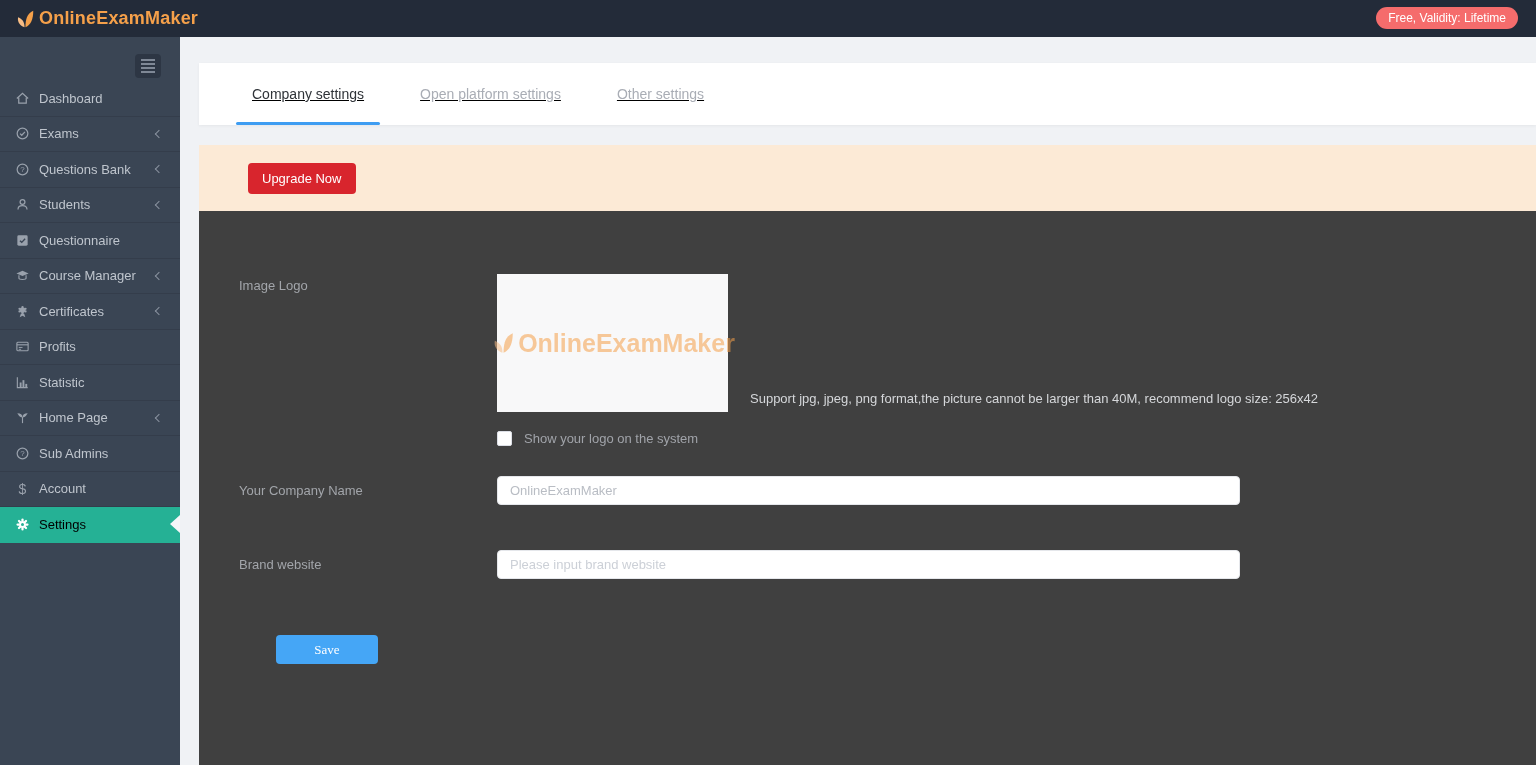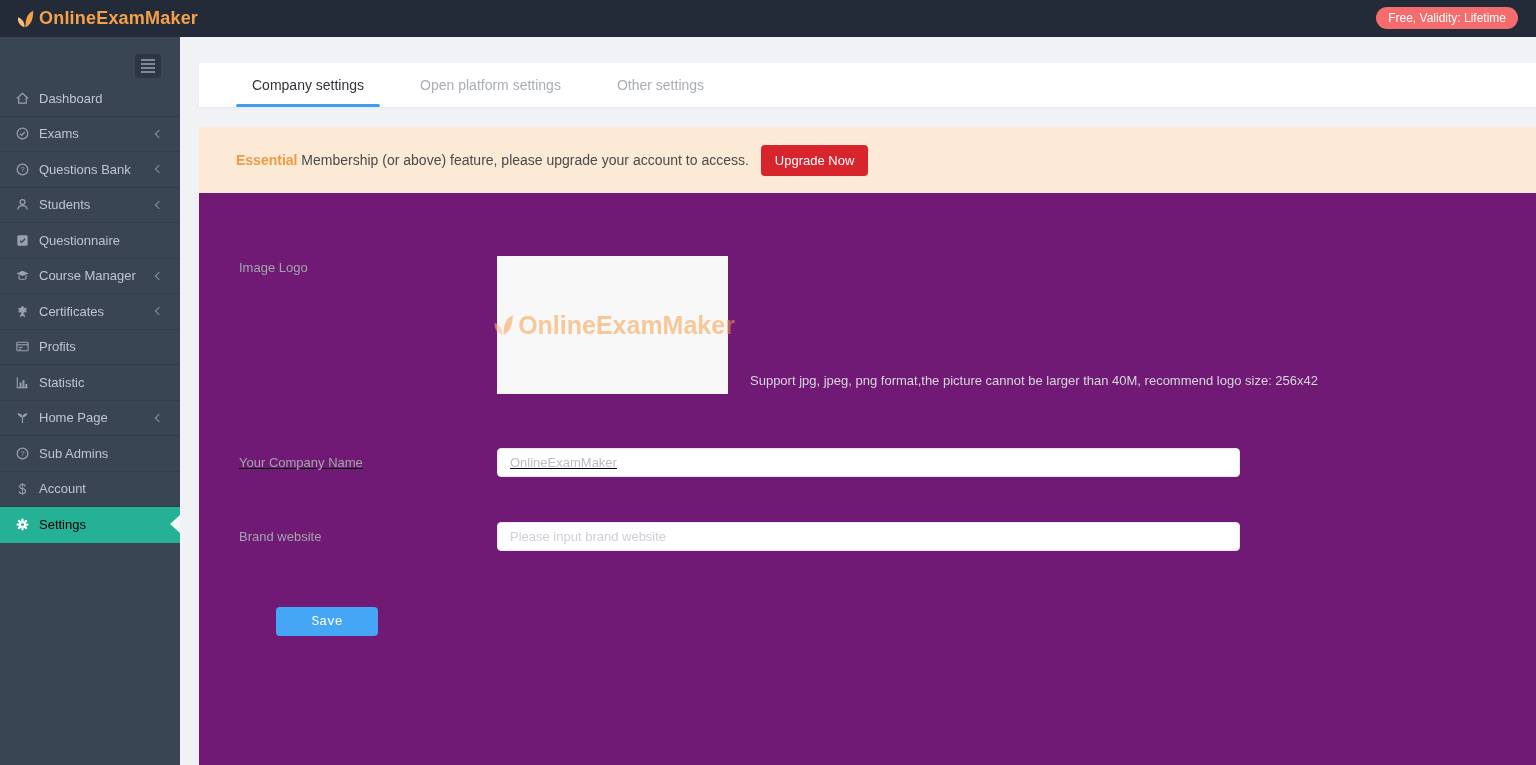--- a/index.html
+++ b/index.html
@@ -50,22 +50,22 @@
   .active-arrow {
     position:absolute; right:0; top:50%; transform:translateY(-50%);
     width:0; height:0; border-top:9px solid transparent; border-bottom:9px solid transparent;
     border-right:10px solid #f4f6f9;
   }
 
   
   .main { flex:1; background:#f0f2f5; padding-left:19px; display:flex; flex-direction:column; }
 
   .tabbar {
-    margin-top:26px; height:44px; background:#fff; display:flex; align-items:stretch;
-    padding-left:37px; box-shadow:0 1px 3px rgba(0,0,0,0.05);
+    margin-top:26px; height:62px; background:#fff; display:flex; align-items:stretch;
+    padding-left:37px; box-shadow:0 1px 3px rgba(0,0,0,0.05);text-decoration:underline;
   }
   .tab {
     display:flex; align-items:center; padding:0 16px; margin-right:24px;
     font-size:14px; color:#a9adb5; cursor:pointer; position:relative;
   }
   .tab.active { color:#2f3338; }
   .tab.active::after {
     content:""; position:absolute; left:0; right:0; bottom:0; height:3px;
     background:#3e9df2; border-radius:2px;
   }
@@ -73,21 +73,21 @@
   .banner {
     margin-top:20px; height:66px; background:#fcead6; display:flex; align-items:center;
     padding-left:37px; font-size:14px; color:#4a4a4a;
   }
   .banner .essential { color:#f09a43; font-weight:bold; }
   .upgrade-btn {
     margin-left:12px; background:#d8252d; color:#ffffff; border:none; cursor:pointer;
     font-size:13px; padding:8px 14px; border-radius:4px; font-family:inherit;
   }
 
-  .form-card { background:#701a75; flex:1; padding-left:40px; }
+  .form-card { background:#404040; flex:1; padding-left:40px; }
 
   .form-row { display:flex; align-items:center; }
   .form-label { width:258px; font-size:13px; color:#a2a5aa; flex-shrink:0; }
   .row-logo { margin-top:63px; align-items:flex-start; }
   .row-logo .form-label { padding-top:4px; }
   .logo-flex { display:flex; align-items:flex-end; }
   .logo-box {
     width:231px; height:138px; background:#f8f8f9; display:flex;
     align-items:center; justify-content:center; cursor:pointer;
   }
@@ -96,39 +96,39 @@
   .logo-preview-text { color:#f5a04a; font-size:25px; font-weight:bold; }
   .support-text { font-size:13px; color:#d5d7da; margin-left:22px; margin-bottom:6px; white-space:nowrap; }
 
   .checkbox-row { margin-top:19px; display:flex; align-items:center; margin-left:258px; }
   .checkbox {
     width:15px; height:15px; border:1px solid #dcdfe6; border-radius:2px;
     background:#fff; cursor:pointer; flex-shrink:0;
   }
   .checkbox-label { font-size:13px; color:#a0a3a9; margin-left:12px; }
 
-  .row-company { margin-top:54px;text-decoration:underline; }
+  .row-company { margin-top:30px; }
   .row-brand   { margin-top:46px; }
   .row-website { margin-top:45px; }
 
   .text-input, .select-box {
     width:743px; height:29px; border:1px solid #e5e7eb; border-radius:4px;
     background:#fff; font-size:13px; padding:0 12px; color:#b9bdc4;
     font-family:inherit; outline:none;
   }
   .text-input::placeholder { color:#ccd0d7; }
   .select-box { display:flex; align-items:center; justify-content:space-between; cursor:pointer; }
   .caret {
     width:0; height:0; border-left:4px solid transparent; border-right:4px solid transparent;
     border-top:5px solid #c9ccd2;
   }
 
   .save-btn {
     margin:56px 0 0 37px; width:102px; height:29px; background:#45a6f6; color:#fff;
-    border:none; border-radius:4px; font-size:13px; cursor:pointer; font-family:Liberation Mono, monospace;
+    border:none; border-radius:4px; font-size:13px; cursor:pointer; font-family:Liberation Serif, serif;
   }
 </style>
 </head>
 <body>
 
 <div class="header">
   <div class="brand">
     <span class="brand-icon">
       <svg viewBox="0 0 24 24">
           <path d="M12.5 21 C12.5 13 14 6 21 3 C21 12 18.5 18.5 12.5 21 Z" fill="#f5a04a"></path>
@@ -304,21 +304,20 @@
 
   <div class="main">
 
     <div class="tabbar">
       <div class="tab active">Company settings</div>
       <div class="tab">Open platform settings</div>
       <div class="tab">Other settings</div>
     </div>
 
     <div class="banner">
-      <span><span class="essential">Essential</span><span> Membership (or above) feature, please upgrade your account to access.</span></span>
       <button class="upgrade-btn">Upgrade Now</button>
     </div>
 
     <div class="form-card">
 
       <div class="form-row row-logo">
         <div class="form-label">Image Logo</div>
         <div class="logo-flex">
           <div class="logo-box">
             <span class="logo-preview">
@@ -328,20 +327,24 @@
                     <path d="M11.5 21 C5.5 19 3.5 14 4.5 10 C9.5 12 11.5 15.5 11.5 21 Z" fill="#f8bd85"></path>
                   </svg>
               </span>
               <span class="logo-preview-text">OnlineExamMaker</span>
             </span>
           </div>
           <div class="support-text">Support jpg, jpeg, png format,the picture cannot be larger than 40M, recommend logo size: 256x42</div>
         </div>
       </div>
 
+      <div class="checkbox-row">
+        <span class="checkbox"></span>
+        <span class="checkbox-label">Show your logo on the system</span>
+      </div>
 
       <div class="form-row row-company">
         <div class="form-label">Your Company Name</div>
         <input class="text-input" type="text" value="OnlineExamMaker" style="">
       </div>
 
 
       <div class="form-row row-website">
         <div class="form-label">Brand website</div>
         <input class="text-input" type="text" placeholder="Please input brand website" style="">

